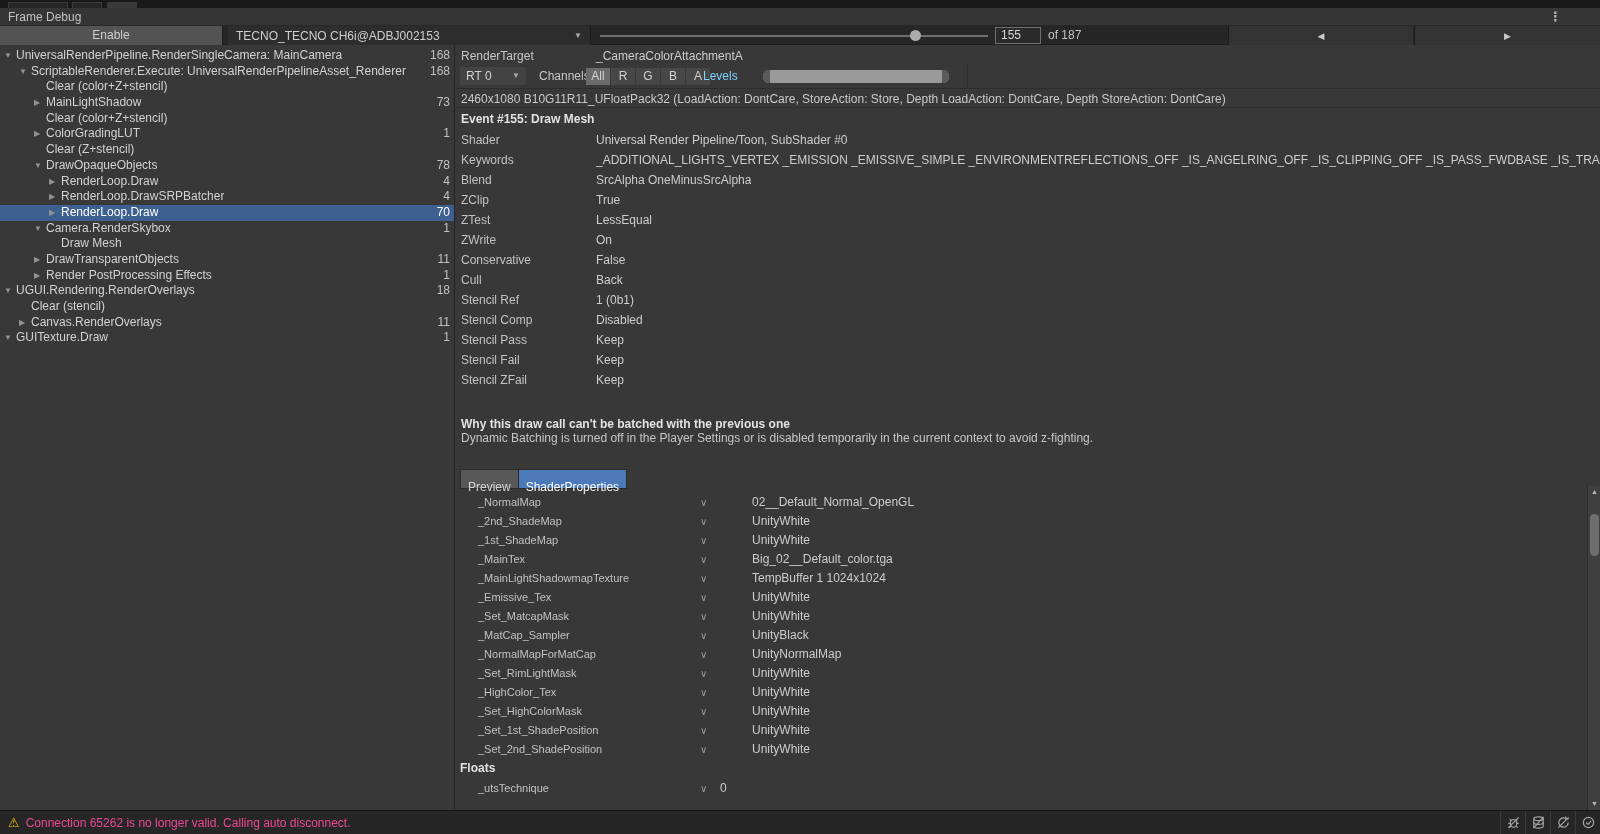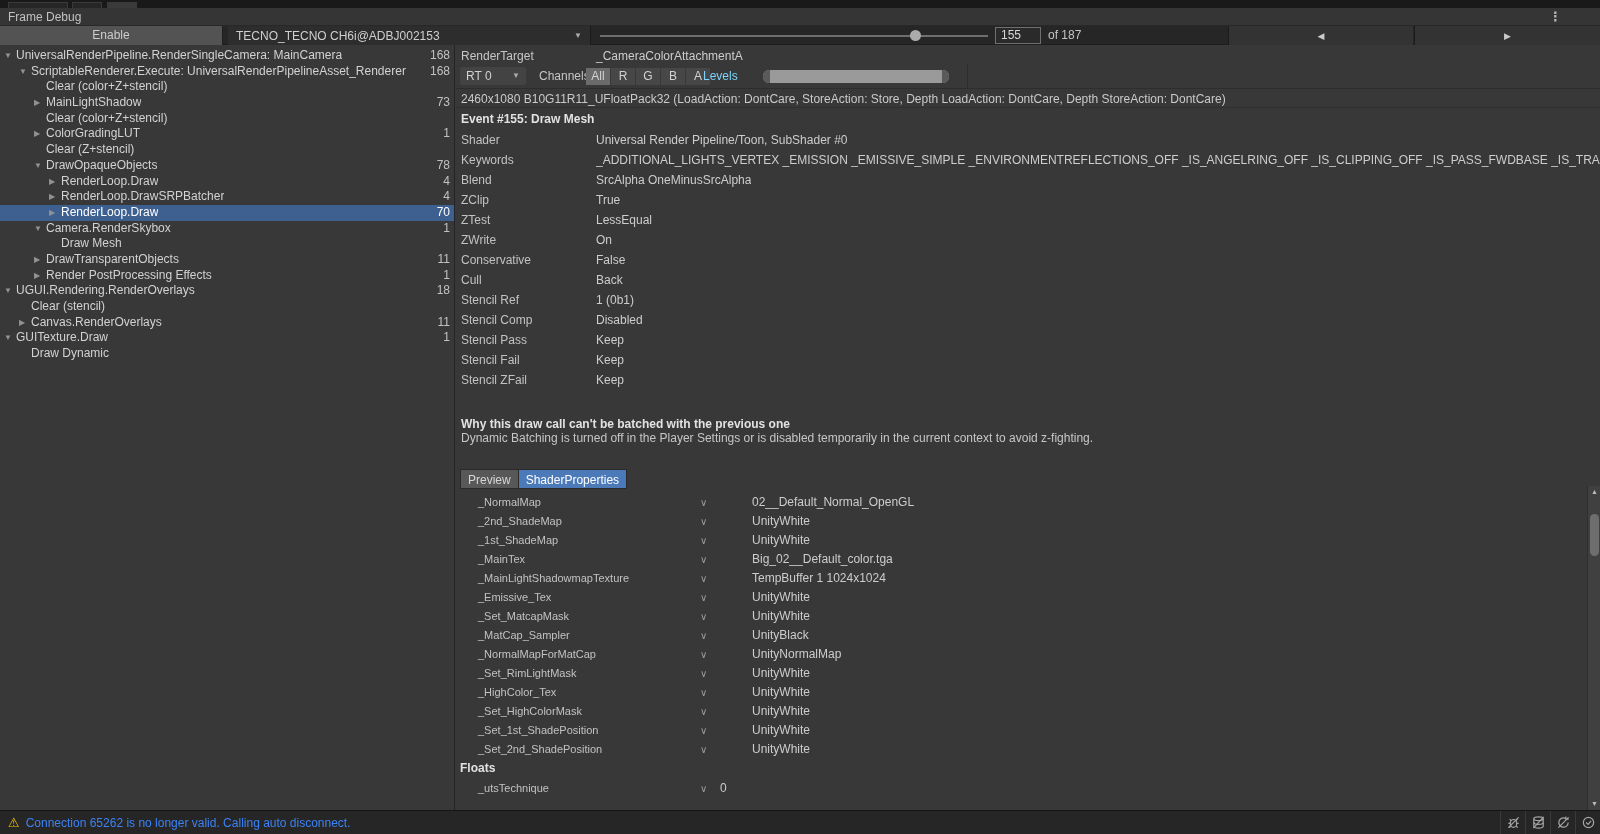--- a/index.html
+++ b/index.html
@@ -74,21 +74,21 @@
   .props { position:absolute; left:0; top:85px; width:100%; }
   .prop-row { display:flex; height:20px; line-height:20px; white-space:nowrap; }
   .prop-row .plabel { padding-left:5px; width:140px; flex:none; color:#C2C2C2; }
   .prop-row .pvalue { color:#CDCDCD; overflow:hidden; }
 
   .batch { position:absolute; left:0; top:372px; padding-left:5px; width:1130px; }
   .batch .btitle { font-weight:bold; color:#E2E2E2; }
   .batch .breason { color:#C6C6C6; }
 
   .tabs { position:absolute; left:4px; top:424px; display:flex; }
-  .tab { height:20px; line-height:20px; padding:0 7px; background:#585858; color:#D6D6D6; border:1px solid #2a2a2a; border-right:none;text-align:center; }
+  .tab { height:20px; line-height:20px; padding:7px 7px; background:#585858; color:#D6D6D6; border:1px solid #2a2a2a; border-right:none;text-align:center; }
   .tab:last-child { border-right:1px solid #2a2a2a; }
   .tab.selected { background:#4C7AB8; color:#FFFFFF; }
 
   .shaderprops { position:absolute; left:0; top:448px; width:1120px; }
   .sec-header { font-weight:bold; color:#E2E2E2; padding-left:4px; height:19px; line-height:19px; margin-bottom:1px; }
   .tex-row, .flt-row { display:flex; height:19px; line-height:19px; white-space:nowrap; }
   .tex-row .tname, .flt-row .tname { padding-left:22px; width:244px; flex:none; color:#C2C2C2; font-size:11px; }
   .tex-row .tchev, .flt-row .tchev { width:52px; flex:none; color:#9A9A9A; font-size:10px; }
   .flt-row .tchev { width:20px; }
   .tex-row .tvalue, .flt-row .tvalue { color:#CDCDCD; }
@@ -96,21 +96,21 @@
   
   .vscroll { position:absolute; right:0; top:441px; bottom:0; width:13px; background:#404040; border-left:1px solid #2e2e2e; }
   .vscroll .sarrow { position:absolute; left:0; width:13px; height:11px; font-size:7px; color:#BBBBBB; text-align:center; line-height:11px; }
   .vscroll .up { top:0; } .vscroll .down { bottom:1px; }
   .vscroll .thumb { position:absolute; left:2px; top:28px; width:9px; height:42px; background:#6E6E6E; border-radius:5px; }
 
   
   .statusbar { position:absolute; left:0; top:810px; width:1600px; height:24px; background:#262626; border-top:1px solid #151515;
     display:flex; align-items:center; }
   .warn-icon { margin-left:8px; color:#F0C000; font-size:13px; }
-  .warn-text { margin-left:6px; color:#3b82f6; }
+  .warn-text { margin-left:6px; color:#ec4899; }
   .status-icons { margin-left:auto; display:flex; height:24px; }
   .sicon { width:25px; height:24px; display:flex; align-items:center; justify-content:center; border-left:1px solid #3a3a3a; }
   .sicon svg { stroke:#A5A5A5; fill:none; stroke-width:1.3; }
 </style>
 </head>
 <body>
 
 <div class="window">
 
   <div class="topstrip">
@@ -235,25 +235,20 @@
         </div>
         <div class="tree-row" style="padding-left: 17px;">
           <span class="arrow">▶</span>
           <span class="lbl">Canvas.RenderOverlays</span>
           <span class="cnt">11</span>
         </div>
         <div class="tree-row" style="padding-left: 2px;">
           <span class="arrow">▼</span>
           <span class="lbl">GUITexture.Draw</span>
           <span class="cnt">1</span>
-        </div>
-        <div class="tree-row" style="padding-left: 17px;">
-          <span class="arrow"></span>
-          <span class="lbl">Draw Dynamic</span>
-          <span class="cnt"></span>
         </div>
       </div>
 
     <div class="detail-panel">
 
       <div class="rt-row">
         <span class="plabel">RenderTarget</span>
         <span class="pvalue">_CameraColorAttachmentA</span>
       </div>
 

